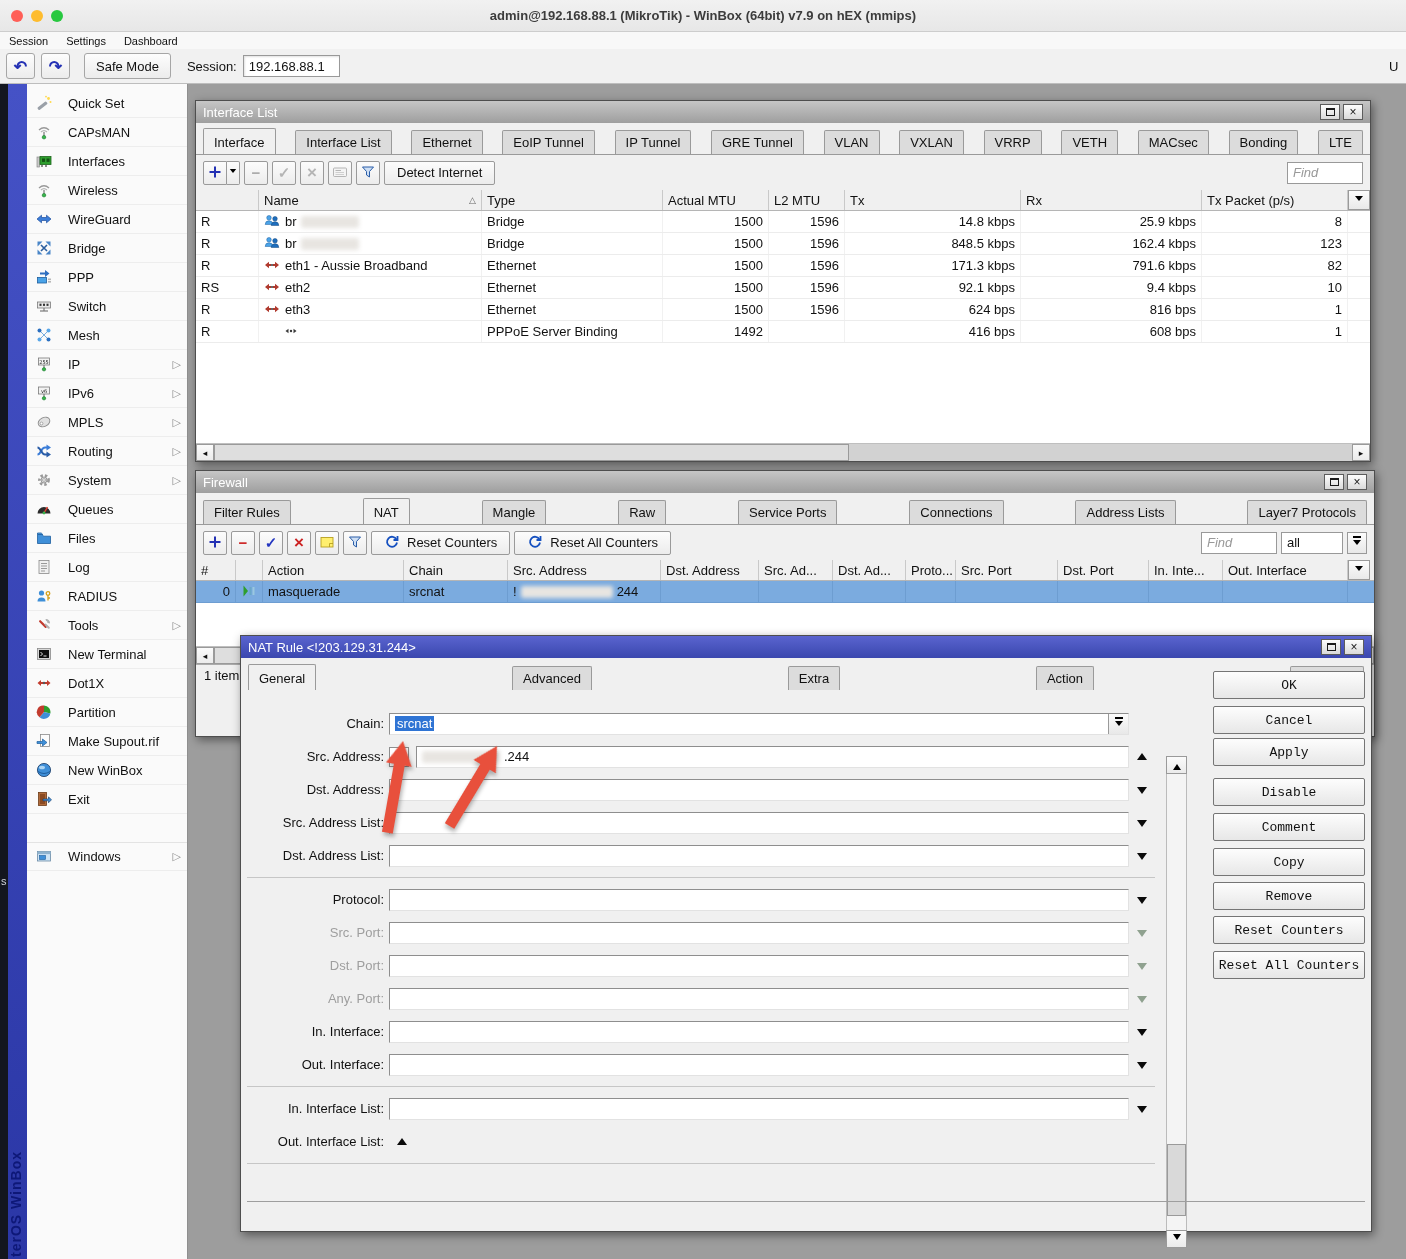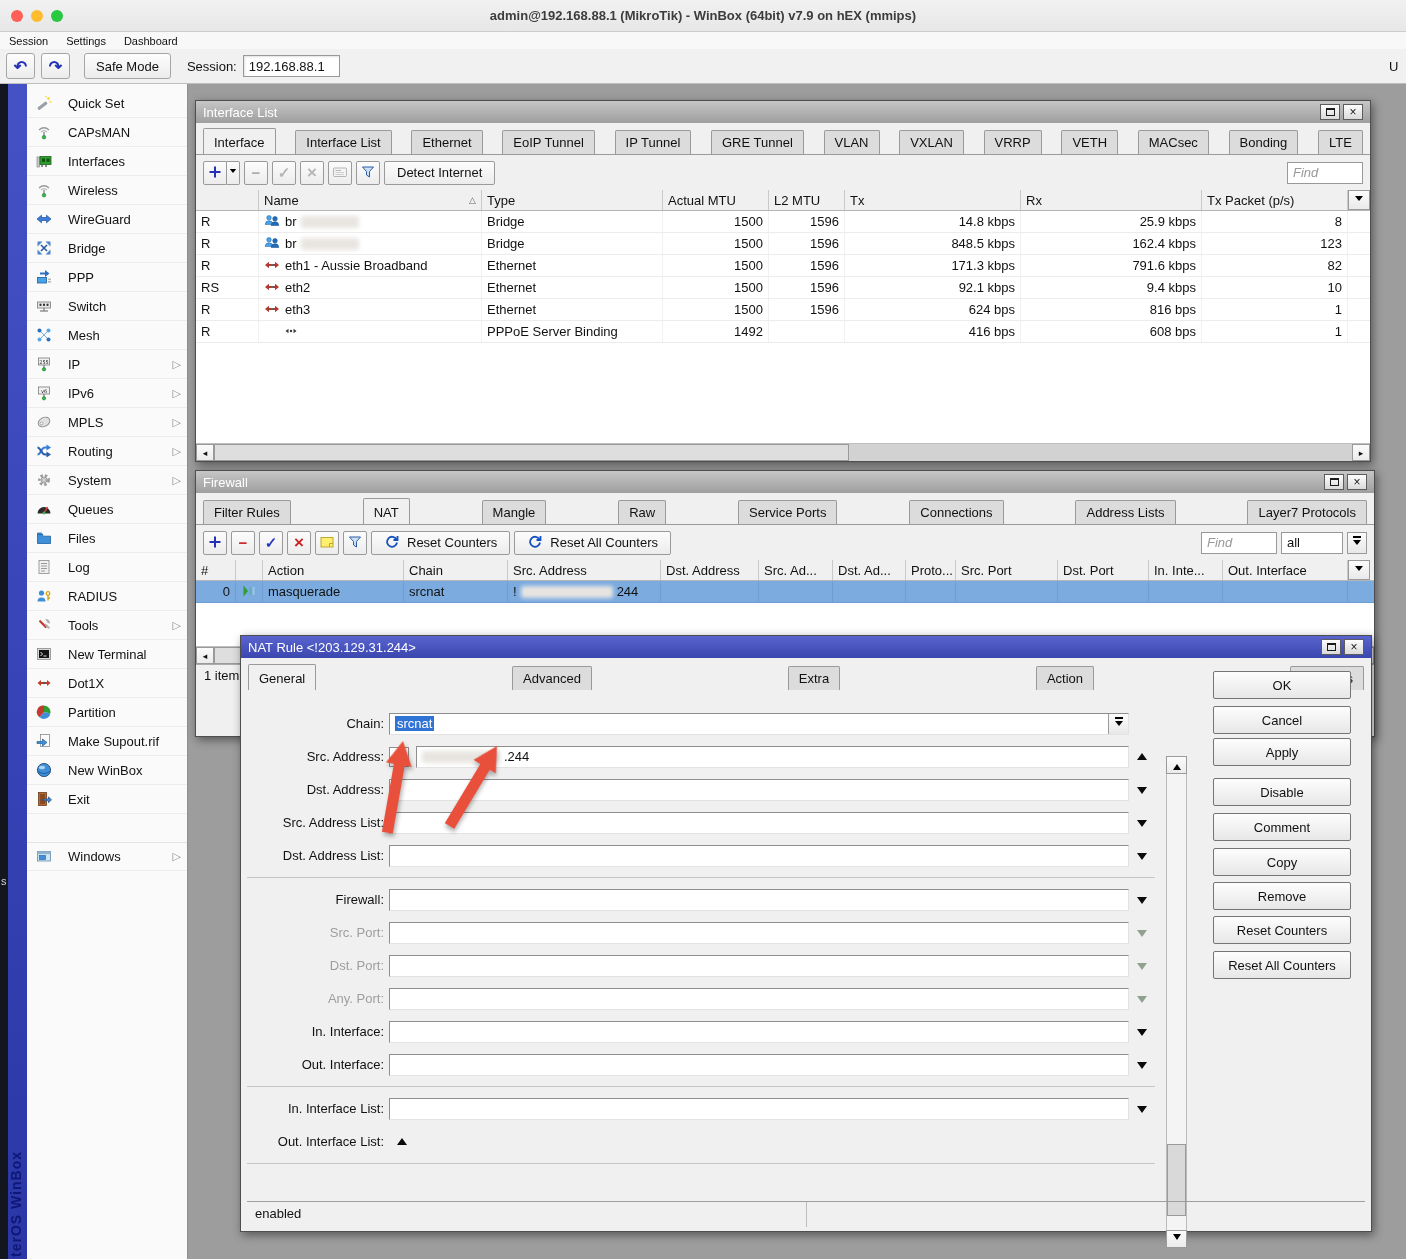--- a/index.html
+++ b/index.html
@@ -117,23 +117,23 @@
     display:flex; flex-direction:column; align-items:center; justify-content:center; }
   .farrow { width:26px; display:flex; justify-content:center; }
   .tri-down { width:0; height:0; border:5px solid transparent; border-top:7px solid #0a0a0a; margin-top:6px; }
   .tri-up   { width:0; height:0; border:5px solid transparent; border-bottom:7px solid #0a0a0a; margin-bottom:6px; }
   .gdis .tri-down { border-top-color:#8fa18f; }
   .bang-btn { width:20px; height:20px; border:1px solid #8e8e8e; background:#fff; font-weight:bold;
     font-size:14px; display:flex; align-items:center; justify-content:center; flex:0 0 20px; }
   .fcheckbox { width:16px; height:16px; border:1px solid #8e8e8e; background:#fff; flex:0 0 16px; }
   .sel-text { background:#2f74d4; color:#fff; padding:0 2px; }
   .fsep { height:6px; border-bottom:1px solid #c6c6c6; width:908px; margin-left:6px; margin-bottom:5px; }
-  .dlg-action { position:absolute; left:972px; width:138px; height:28px; border:1px solid #757575;
+  .dlg-action { position:absolute; left:972px; width:152px; height:28px; border:1px solid #757575;
     border-radius:2px; background:linear-gradient(#fdfdfd,#e7e7e7); font-size:13px;
-    display:flex; align-items:center; justify-content:center; z-index:3; }
+    display:flex; align-items:center; justify-content:center; z-index:3;font-family:Liberation Mono, monospace; }
   .vscroll { position:absolute; left:925px; top:66px; width:21px; height:492px; z-index:2;
     display:flex; flex-direction:column; }
   .vbtn { height:18px; border:1px solid #9a9a9a; background:linear-gradient(#fbfbfb,#ebebeb);
     display:flex; align-items:center; justify-content:center; }
   .vtrack { flex:1; background:#f4f4f4; border:1px solid #bbb; border-top:none; border-bottom:none; position:relative; }
   .vthumb { position:absolute; left:0; right:0; top:370px; height:72px; background:#d9d9d9; border:1px solid #9a9a9a; }
   .tri-u-s { width:0;height:0;border:4px solid transparent;border-bottom:6px solid #000; margin-bottom:3px;}
   .tri-d-s { width:0;height:0;border:4px solid transparent;border-top:6px solid #000; margin-top:3px;}
   .dlg-status { position:absolute; left:6px; right:6px; bottom:4px; height:26px;
     border-top:1px solid #9e9e9e; display:flex; z-index:2; }
@@ -893,21 +893,21 @@
               <div class="ffield">
                 <div class="fval"></div>
               </div>
             </div>
             <div class="farrow">
               <div class="tri-down"></div>
             </div>
           </div>
           <div class="fsep"></div>
           <div class="frow">
-            <div class="flabel">Firewall:</div>
+            <div class="flabel">Protocol:</div>
             <div class="fwrap">
               <div class="ffield">
                 <div class="fval"></div>
               </div>
             </div>
             <div class="farrow">
               <div class="tri-down"></div>
             </div>
           </div>
           <div class="frow gdis">
@@ -992,21 +992,20 @@
         <div class="vtrack">
             <div class="vthumb"></div>
           </div>
         <div class="vbtn">
             <div class="tri-d-s" style="margin:0"></div>
           </div>
       </div>
     </div>
     <div id="dlg-buttons"></div>
     <div class="dlg-status">
-      <div class="dstat-cell" style="width:560px">enabled</div>
       <div class="dstat-cell" style="flex:1; border-right:none"></div>
     </div>
   <div class="dlg-action" style="top: 35px;">OK</div>
       <div class="dlg-action" style="top: 70px;">Cancel</div>
       <div class="dlg-action" style="top: 102px;">Apply</div>
       <div class="dlg-action" style="top: 142px;">Disable</div>
       <div class="dlg-action" style="top: 177px;">Comment</div>
       <div class="dlg-action" style="top: 212px;">Copy</div>
       <div class="dlg-action" style="top: 246px;">Remove</div>
       <div class="dlg-action" style="top: 280px;">Reset Counters</div>

